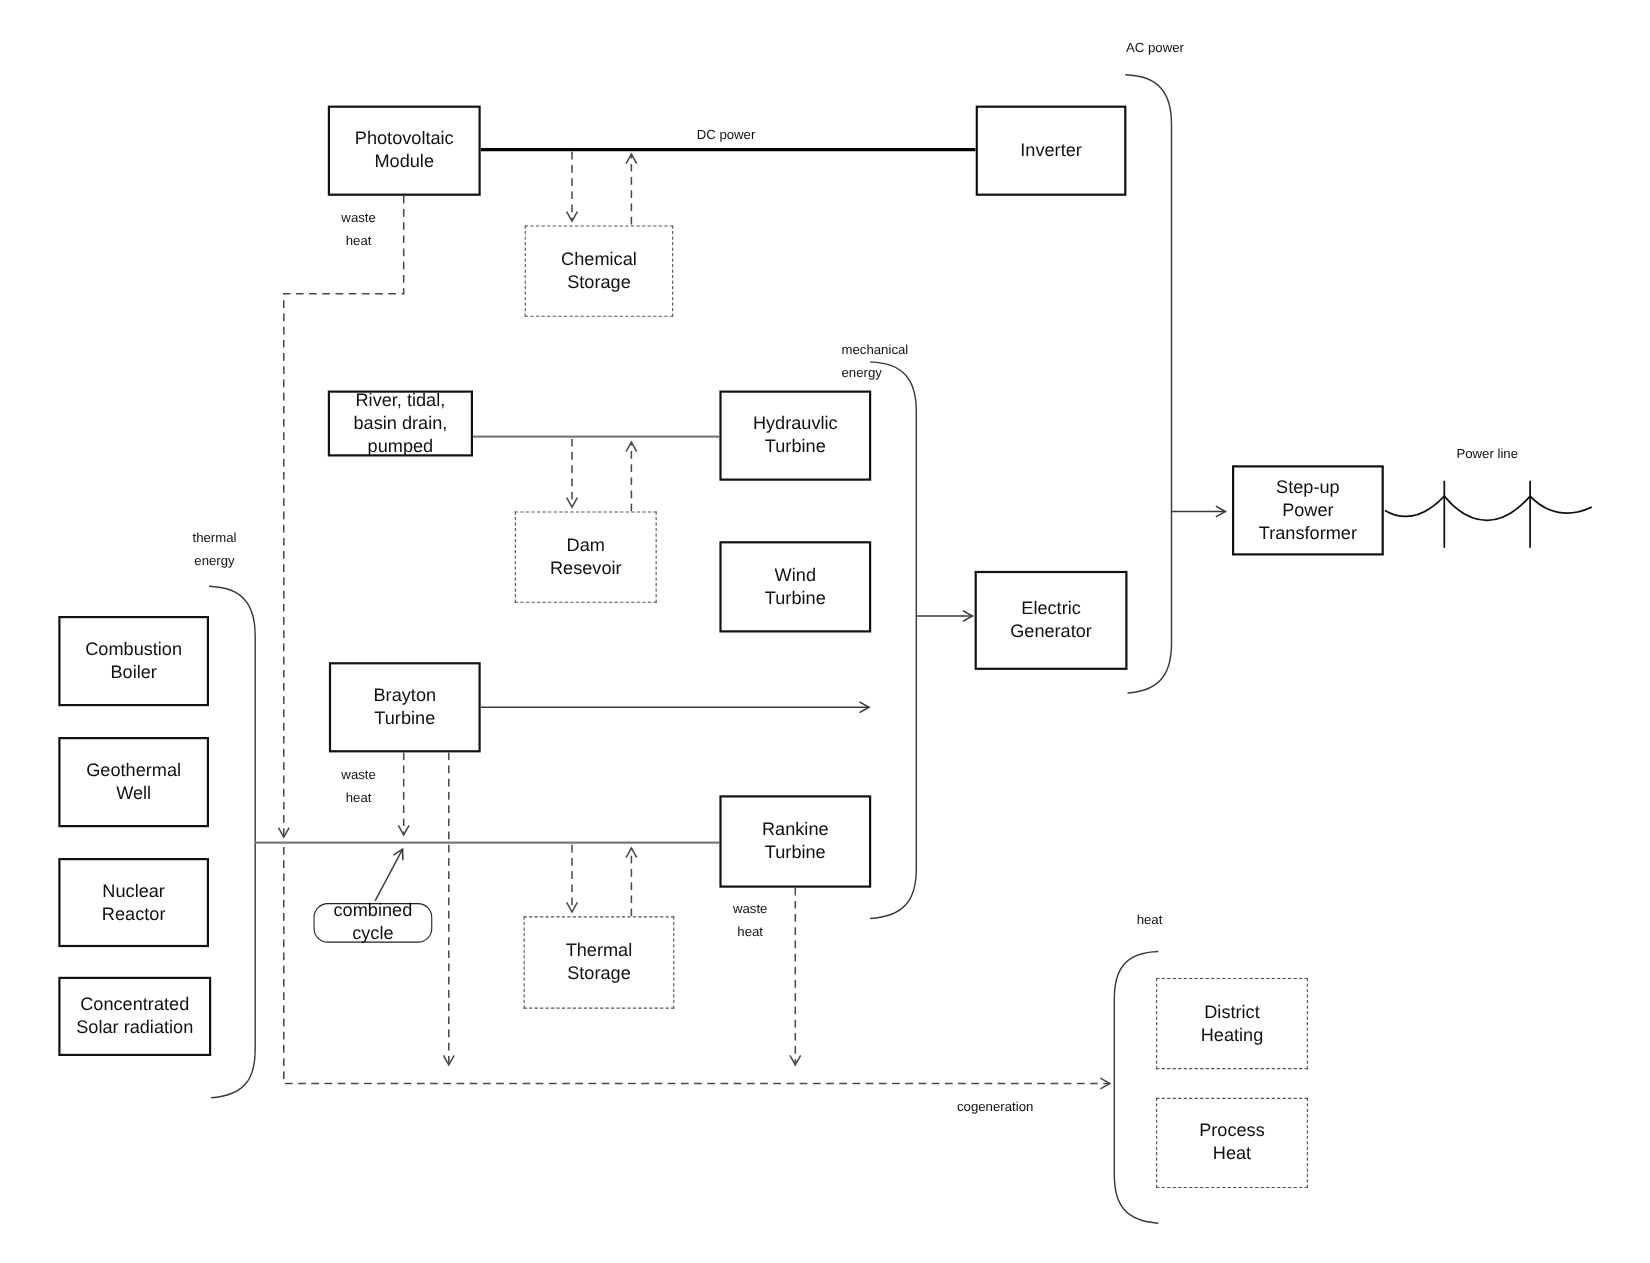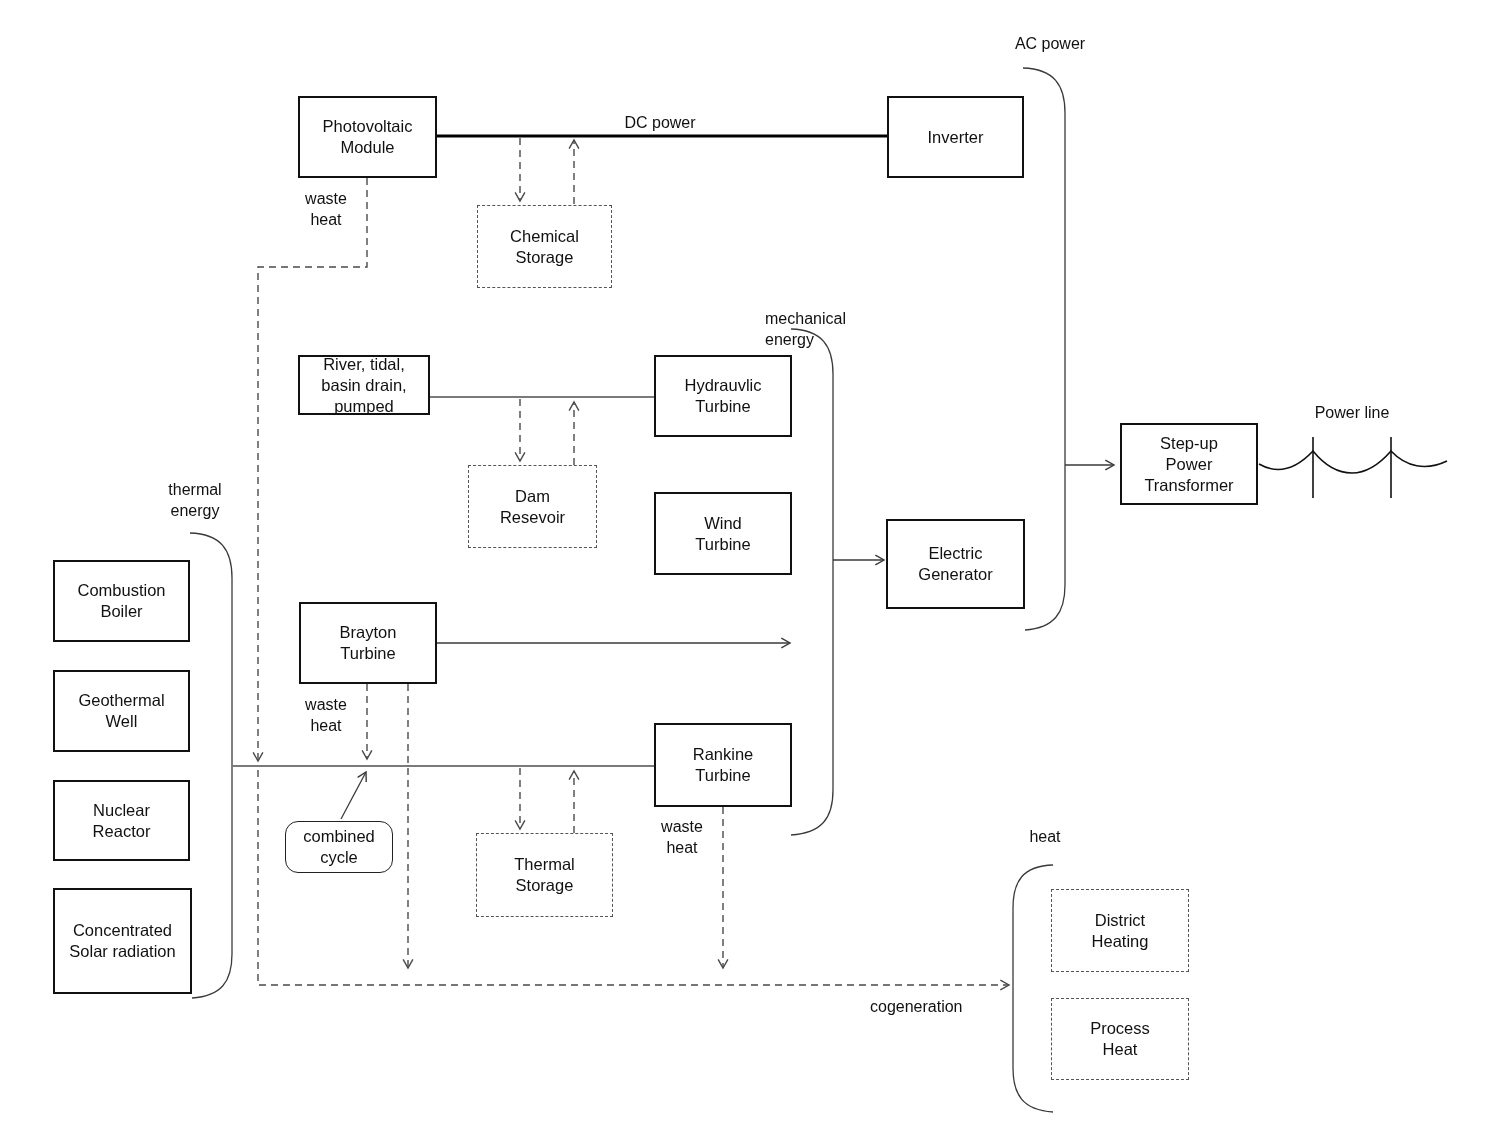--- a/index.html
+++ b/index.html
@@ -11,21 +11,21 @@
   #wires{position:absolute;left:0;top:0;width:1500px;height:1148px;}
   .box{
     position:absolute;display:flex;align-items:center;justify-content:center;
     text-align:center;white-space:pre-line;font-size:16.5px;line-height:21px;
     background:#fff;box-sizing:border-box;
   }
   .solid{border:2px solid #111;}
   .dashed{border:1.6px dashed #555;}
   .rounded{border:1.5px solid #222;border-radius:13px;}
   .lbl{
-    position:absolute;font-size:16px;line-height:21px;white-space:pre-line;
+    position:absolute;font-size:12px;line-height:21px;white-space:pre-line;
     text-align:center;
   }
   .lbl.left{text-align:left;margin-top:31px;}
   .lbl.right{text-align:left;}
 </style>
 </head>
 <body>
 
 <div id="diagram">
 
@@ -98,39 +98,39 @@
 Generator</div>
   <div class="box solid" style="left:1120px;top:423px;width:138px;height:82px">Step-up
 Power
 Transformer</div>
   <div class="box solid" style="left:53px;top:560px;width:137px;height:82px">Combustion
 Boiler</div>
   <div class="box solid" style="left:53px;top:670px;width:137px;height:82px">Geothermal
 Well</div>
   <div class="box solid" style="left:53px;top:780px;width:137px;height:81px">Nuclear
 Reactor</div>
-  <div class="box solid" style="left:53px;top:888px;width:139px;height:106px">Concentrated
+  <div class="box solid" style="left:53px;top:888px;width:139px;height:72px">Concentrated
 Solar radiation</div>
   <div class="box solid" style="left:299px;top:602px;width:138px;height:82px">Brayton
 Turbine</div>
   <div class="box solid" style="left:654px;top:723px;width:138px;height:84px">Rankine
 Turbine</div>
 
   <div class="box dashed" style="left:477px;top:205px;width:135px;height:83px">Chemical
 Storage</div>
   <div class="box dashed" style="left:468px;top:465px;width:129px;height:83px">Dam
 Resevoir</div>
   <div class="box dashed" style="left:476px;top:833px;width:137px;height:84px">Thermal
 Storage</div>
   <div class="box dashed" style="left:1051px;top:889px;width:138px;height:83px">District
 Heating</div>
   <div class="box dashed" style="left:1051px;top:998px;width:138px;height:82px">Process
 Heat</div>
 
-  <div class="box rounded" style="left:285px;top:821px;width:108px;height:52px">combined
+  <div class="box rounded" style="left:285px;top:821px;width:108px;height:36px">combined
 cycle</div>
 
   <div class="lbl" style="left:600px;top:112px;width:120px">DC power</div>
   <div class="lbl" style="left:1000px;top:33px;width:100px">AC power</div>
   <div class="lbl left" style="left:765px;top:277px;width:120px">mechanical
 energy</div>
   <div class="lbl" style="left:155px;top:479px;width:80px">thermal
 energy</div>
   <div class="lbl" style="left:295px;top:188px;width:62px">waste
 heat</div>

